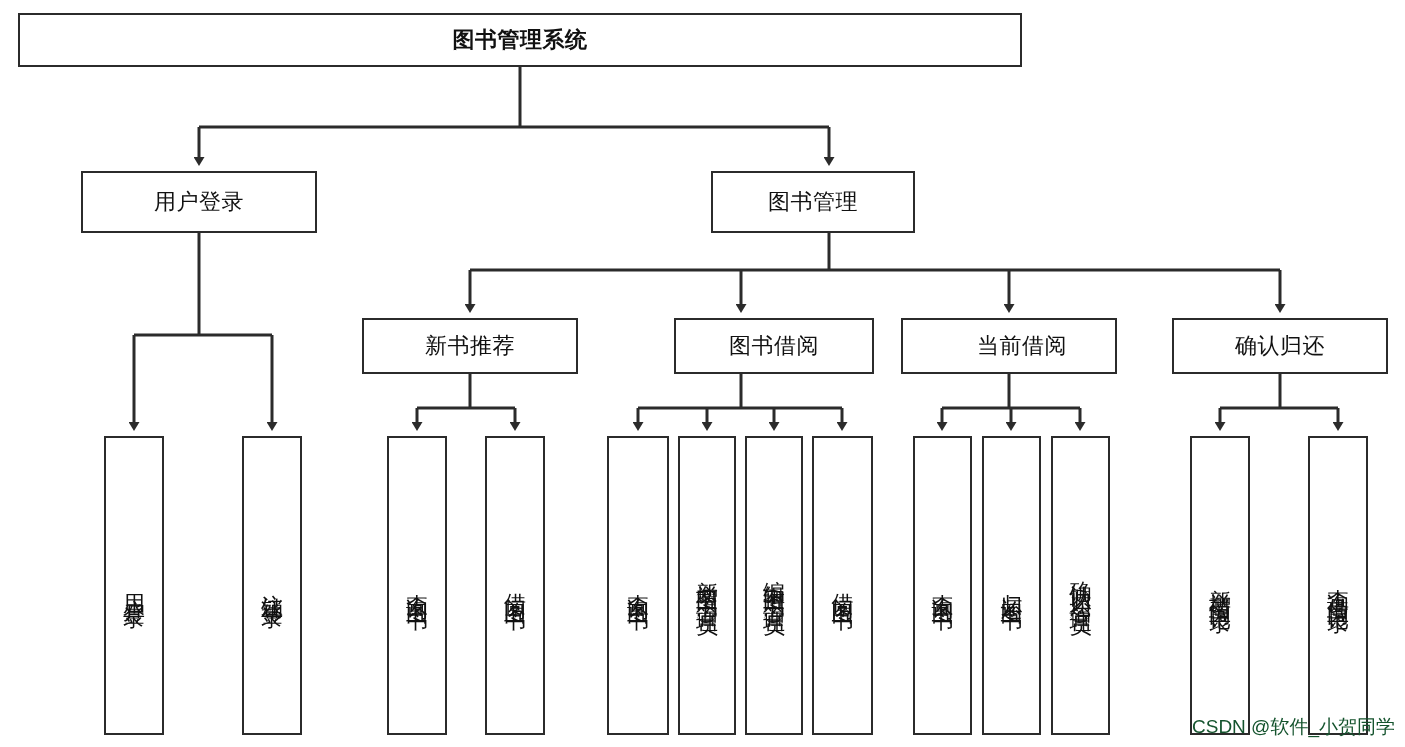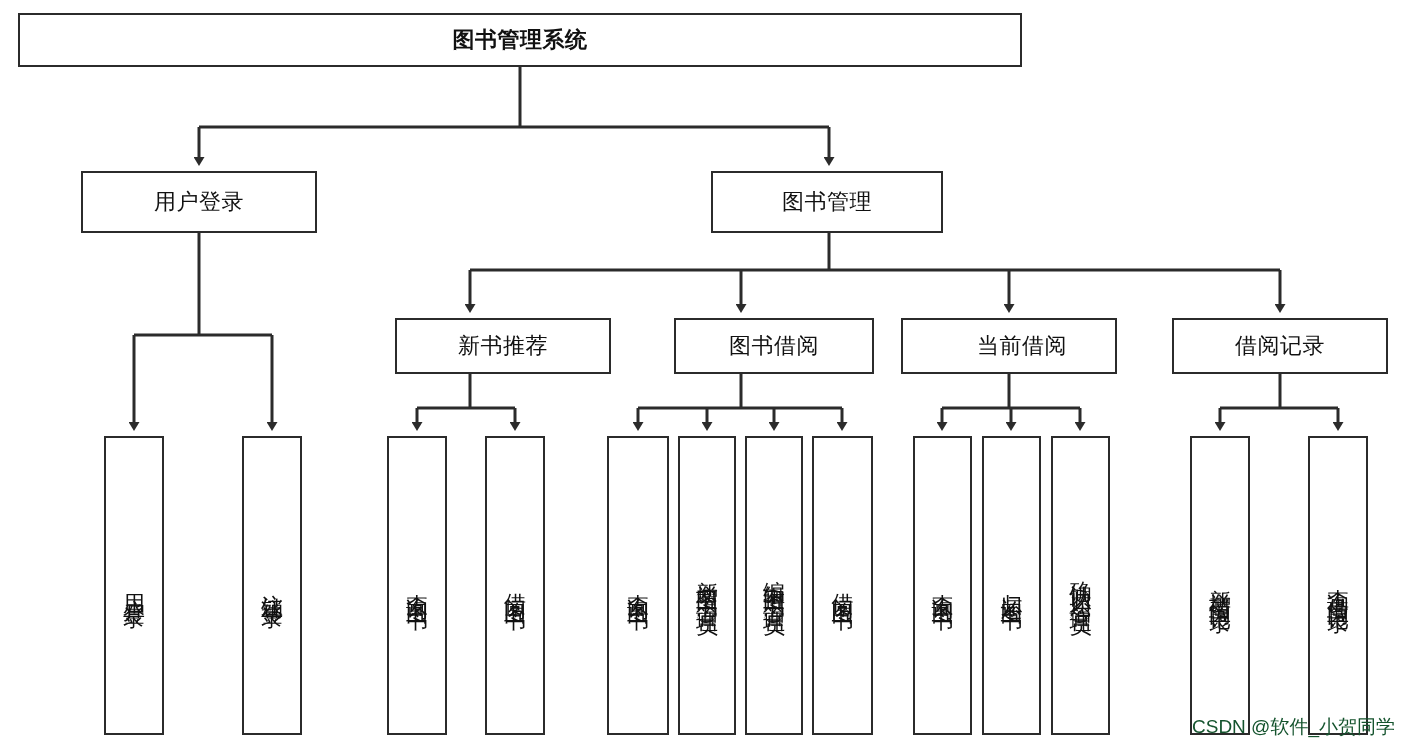--- a/index.html
+++ b/index.html
@@ -128,35 +128,35 @@
     </g>
   </svg>
 
   <div class="node h" style="left:18px; top:13px; width:1004px; height:54px;font-weight:bold;">
     <span class="lbl">图书管理系统</span>
   </div>
 
   <div class="node h" style="left:81px; top:171px; width:236px; height:62px;">
     <span class="lbl">用户登录</span>
   </div>
-  <div class="node h" style="left:711px; top:171px; width:232px; height:62px;">
+  <div class="node h" style="left:711px; top:171px; width:204px; height:62px;">
     <span class="lbl">图书管理</span>
   </div>
 
-  <div class="node h" style="left:362px; top:318px; width:216px; height:56px;margin-left:33px;">
+  <div class="node h" style="left:362px; top:318px; width:216px; height:56px;">
     <span class="lbl">新书推荐</span>
   </div>
   <div class="node h" style="left:633px; top:318px; width:200px; height:56px;margin-left:41px;">
     <span class="lbl">图书借阅</span>
   </div>
   <div class="node h" style="left:901px; top:318px; width:216px; height:56px;padding-left:26px;">
     <span class="lbl">当前借阅</span>
   </div>
   <div class="node h" style="left:1172px; top:318px; width:216px; height:56px;">
-    <span class="lbl">借阅记录</span>
+    <span class="lbl">确认归还</span>
   </div>
 
   <div class="node v" style="left:104px; top:436px; width:60px; height:299px;">
     <span class="lbl">用户登录</span>
   </div>
   <div class="node v" style="left:242px; top:436px; width:60px; height:299px;">
     <span class="lbl">注销登录</span>
   </div>
 
   <div class="node v" style="left:387px; top:436px; width:60px; height:299px;">

